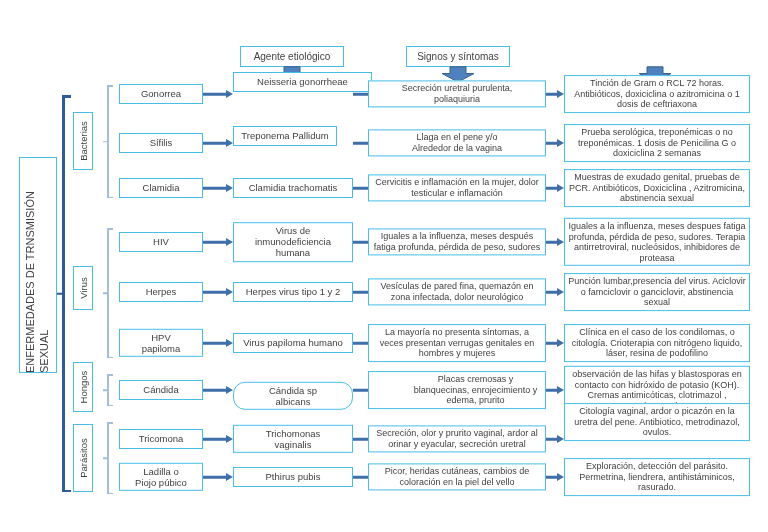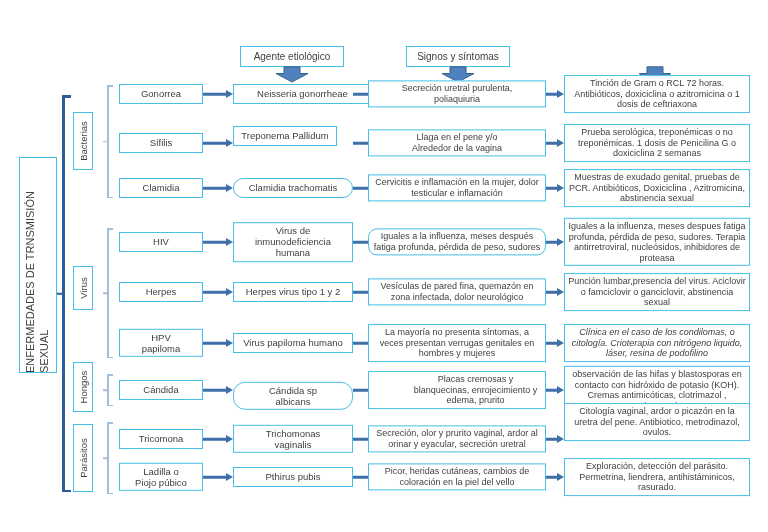--- a/index.html
+++ b/index.html
@@ -129,54 +129,54 @@
       </div>
       <div class="bracket light" style="--bc: var(--bracket-light); left: 107px; top: 422px; height: 72px; width: 7px;">
         <div class="stem"></div>
         <div class="cap t"></div>
         <div class="cap b"></div>
         <div class="tick"></div>
       </div>
       <div class="node namebox" style="left: 119px; top: 94px; width: 84px;">Gonorrea</div>
       <div class="hline" style="left: 203px; top: 94px; width: 24px;"></div>
       <div class="ahead" style="left: 226px; top: 94px;"></div>
-      <div class="node agentbox" style="left: 233px; top: 94px; width: 139px;">Neisseria gonorrheae</div>
+      <div class="node agentbox" style="left: 233px; top: 82px; width: 139px;">Neisseria gonorrheae</div>
       <div class="hline" style="left: 353px; top: 94px; width: 15px;"></div>
       <div class="node signsbox" style="left: 368px; top: 94px; width: 178px;">Secreción uretral purulenta,
 poliaquiuria</div>
       <div class="hline" style="left: 546px; top: 94px; width: 12px;"></div>
       <div class="ahead" style="left: 557px; top: 94px;"></div>
       <div class="node diagbox" style="left: 564px; top: 94px; width: 186px;">Tinción de Gram o RCL 72 horas. Antibióticos, doxiciclina o azitromicina o 1 dosis de ceftriaxona</div>
       <div class="node namebox" style="left: 119px; top: 143px; width: 84px;">Sífilis</div>
       <div class="hline" style="left: 203px; top: 143px; width: 24px;"></div>
       <div class="ahead" style="left: 226px; top: 143px;"></div>
       <div class="node agentbox" style="left: 233px; top: 136px; width: 104px;">Treponema Pallidum</div>
       <div class="hline" style="left: 353px; top: 143px; width: 15px;"></div>
       <div class="node signsbox" style="left: 368px; top: 143px; width: 178px;">Llaga en el pene y/o
 Alrededor de la vagina</div>
       <div class="hline" style="left: 546px; top: 143px; width: 12px;"></div>
       <div class="ahead" style="left: 557px; top: 143px;"></div>
       <div class="node diagbox" style="left: 564px; top: 143px; width: 186px;">Prueba serológica, treponémicas o no treponémicas.  1 dosis de Penicilina G  o doxiciclina  2 semanas</div>
       <div class="node namebox" style="left: 119px; top: 188px; width: 84px;">Clamidia</div>
       <div class="hline" style="left: 203px; top: 188px; width: 24px;"></div>
       <div class="ahead" style="left: 226px; top: 188px;"></div>
-      <div class="node agentbox" style="left: 233px; top: 188px; width: 120px; border-radius: 10px;">Clamidia trachomatis</div>
+      <div class="node agentbox" style="left: 233px; top: 188px; width: 120px;">Clamidia trachomatis</div>
       <div class="hline" style="left: 353px; top: 188px; width: 15px;"></div>
       <div class="node signsbox" style="left: 368px; top: 188px; width: 178px;">Cervicitis e inflamación en la mujer, dolor testicular e inflamación</div>
       <div class="hline" style="left: 546px; top: 188px; width: 12px;"></div>
       <div class="ahead" style="left: 557px; top: 188px;"></div>
       <div class="node diagbox" style="left: 564px; top: 188px; width: 186px;">Muestras de exudado genital, pruebas de PCR. Antibióticos, Doxiciclina , Azitromicina, abstinencia sexual</div>
       <div class="node namebox" style="left: 119px; top: 242px; width: 84px;">HIV</div>
       <div class="hline" style="left: 203px; top: 242px; width: 24px;"></div>
       <div class="ahead" style="left: 226px; top: 242px;"></div>
       <div class="node agentbox" style="left: 233px; top: 242px; width: 120px;">Virus de
 inmunodeficiencia
 humana</div>
       <div class="hline" style="left: 353px; top: 242px; width: 15px;"></div>
-      <div class="node signsbox" style="left: 368px; top: 242px; width: 178px; border-radius: 9px;">Iguales a la influenza, meses después fatiga profunda, pérdida de peso, sudores</div>
+      <div class="node signsbox" style="left: 368px; top: 242px; width: 178px;">Iguales a la influenza, meses después fatiga profunda, pérdida de peso, sudores</div>
       <div class="hline" style="left: 546px; top: 242px; width: 12px;"></div>
       <div class="ahead" style="left: 557px; top: 242px;"></div>
       <div class="node diagbox" style="left: 564px; top: 242px; width: 186px;">Iguales a la influenza, meses despues fatiga profunda, pérdida de peso, sudores. Terapia antirretroviral, nucleósidos, inhibidores  de proteasa</div>
       <div class="node namebox" style="left: 119px; top: 292px; width: 84px;">Herpes</div>
       <div class="hline" style="left: 203px; top: 292px; width: 24px;"></div>
       <div class="ahead" style="left: 226px; top: 292px;"></div>
       <div class="node agentbox" style="left: 233px; top: 292px; width: 120px;">Herpes virus tipo 1 y 2</div>
       <div class="hline" style="left: 353px; top: 292px; width: 15px;"></div>
       <div class="node signsbox" style="left: 368px; top: 292px; width: 178px;">Vesículas de pared fina, quemazón en zona infectada, dolor neurológico</div>
       <div class="hline" style="left: 546px; top: 292px; width: 12px;"></div>
@@ -184,21 +184,21 @@
       <div class="node diagbox" style="left: 564px; top: 292px; width: 186px;">Punción lumbar,presencia del virus. Aciclovir o famciclovir o ganciclovir, abstinencia sexual</div>
       <div class="node namebox" style="left: 119px; top: 343px; width: 84px;">HPV
 papiloma</div>
       <div class="hline" style="left: 203px; top: 343px; width: 24px;"></div>
       <div class="ahead" style="left: 226px; top: 343px;"></div>
       <div class="node agentbox" style="left: 233px; top: 343px; width: 120px;">Virus papiloma humano</div>
       <div class="hline" style="left: 353px; top: 343px; width: 15px;"></div>
       <div class="node signsbox" style="left: 368px; top: 343px; width: 178px;">La mayoría no presenta síntomas, a veces presentan verrugas genitales en hombres y mujeres</div>
       <div class="hline" style="left: 546px; top: 343px; width: 12px;"></div>
       <div class="ahead" style="left: 557px; top: 343px;"></div>
-      <div class="node diagbox" style="left: 564px; top: 343px; width: 186px; font-style: italic;">Clínica  en el caso de los condilomas, o citología. Crioterapia con nitrógeno liquido, láser, resina de podofilino</div>
+      <div class="node diagbox" style="left: 564px; top: 343px; width: 186px;">Clínica  en el caso de los condilomas, o citología. Crioterapia con nitrógeno liquido, láser, resina de podofilino</div>
       <div class="node namebox" style="left: 119px; top: 390px; width: 84px;">Cándida</div>
       <div class="hline" style="left: 203px; top: 390px; width: 24px;"></div>
       <div class="ahead" style="left: 226px; top: 390px;"></div>
       <div class="node agentbox" style="left: 233px; top: 396px; width: 120px; border-radius: 12px;">Cándida sp
 albicans</div>
       <div class="hline" style="left: 353px; top: 390px; width: 15px;"></div>
       <div class="node signsbox" style="left: 368px; top: 390px; width: 178px; padding-left: 40px;">Placas cremosas y blanquecinas, enrojecimiento y edema, prurito</div>
       <div class="hline" style="left: 546px; top: 390px; width: 12px;"></div>
       <div class="ahead" style="left: 557px; top: 390px;"></div>
       <div class="node diagbox" style="left: 564px; top: 390px; width: 186px;">observación de las hifas y blastosporas en contacto con hidróxido de potasio (KOH).  Cremas antimicóticas, clotrimazol , miconazol</div>

